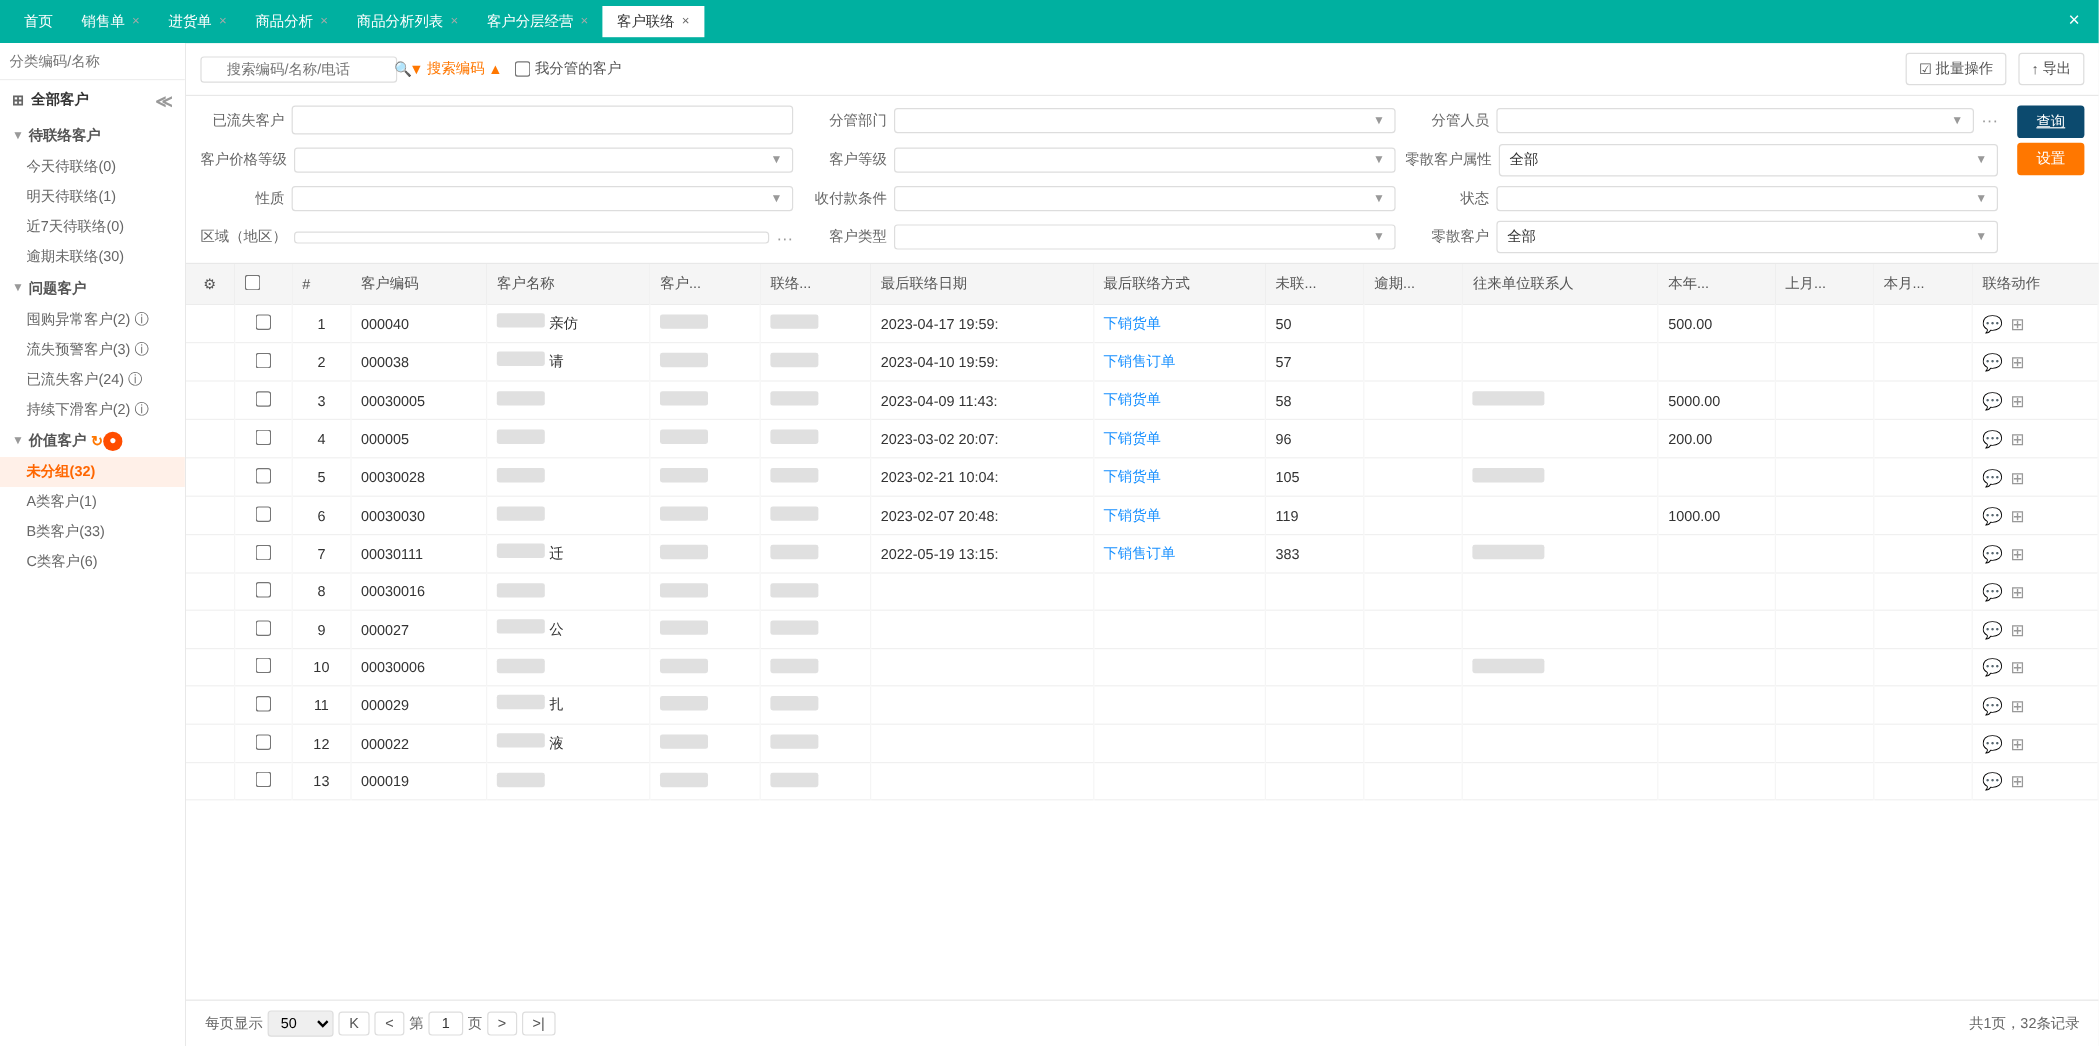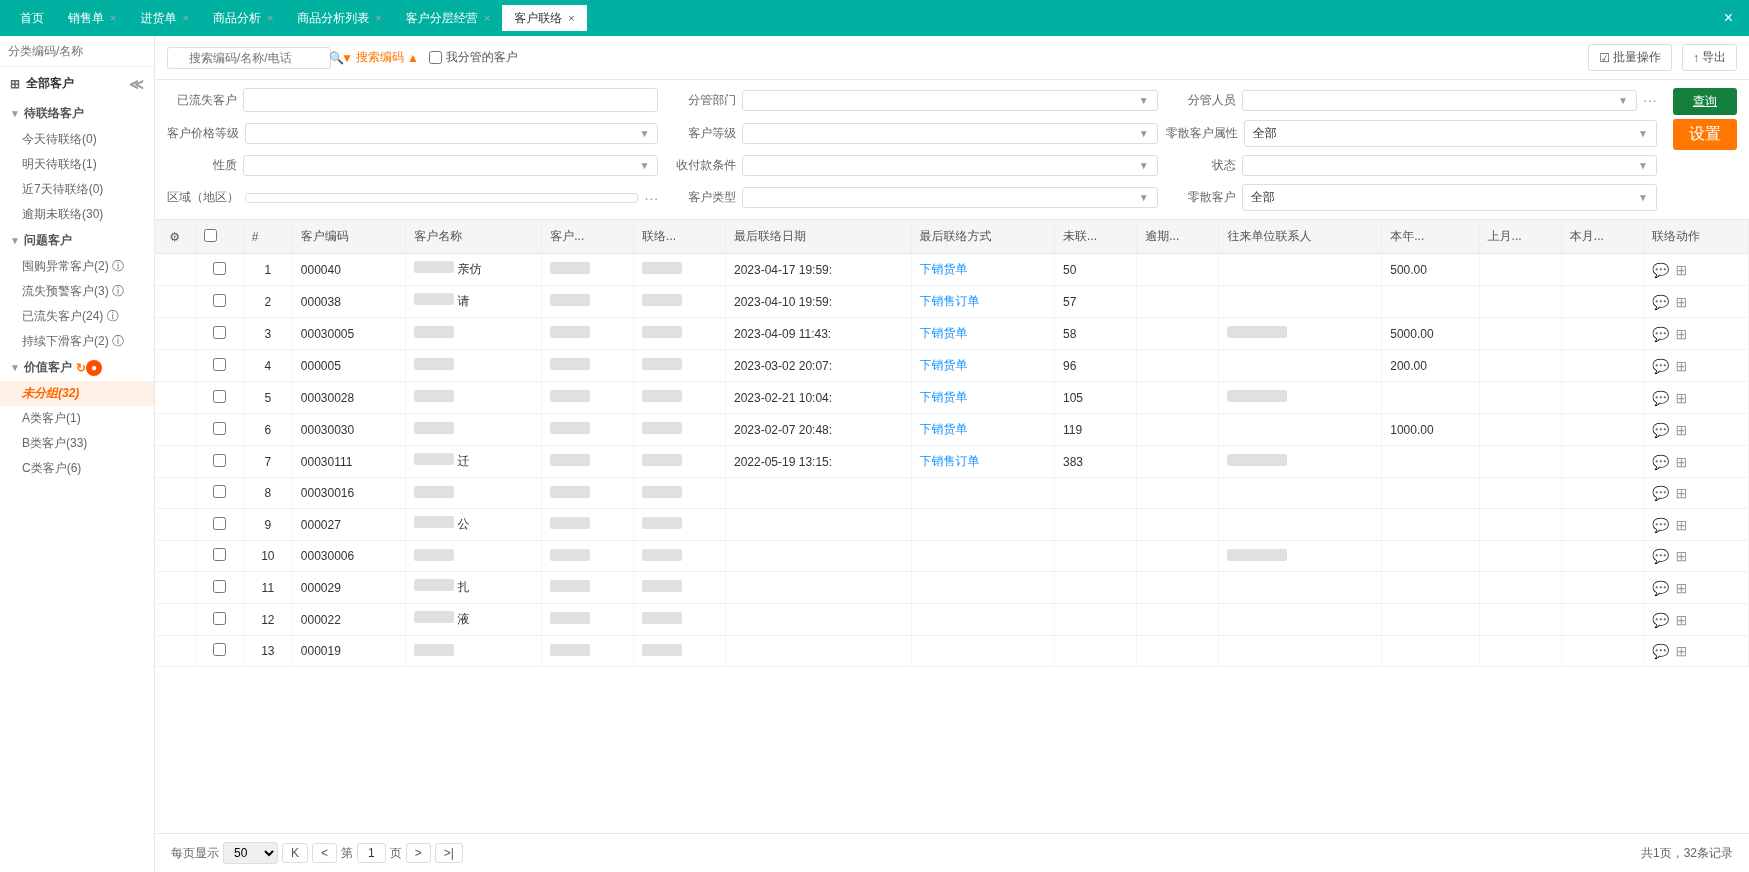--- a/index.html
+++ b/index.html
@@ -86,21 +86,21 @@
       display: flex;
       align-items: center;
       cursor: pointer;
     }
     .sidebar-sub-group .arrow { margin-right: 4px; font-size: 10px; color: #999; }
     .sidebar-sub-item {
       padding: 4px 10px 4px 22px;
       color: #666;
       cursor: pointer;
     }
-    .sidebar-sub-item.active { background: #fff0e8; color: #ff6600; font-weight: bold; font-style: italic; }
+    .sidebar-sub-item.active { background: #fff0e8; color: #ff6600; font-weight: bold; }
 
     
     .content-area {
       flex: 1;
       display: flex;
       flex-direction: column;
       overflow: hidden;
     }
 
     
@@ -208,37 +208,37 @@
       font-size: 12px;
       color: #333;
       display: flex;
       align-items: center;
       justify-content: space-between;
       cursor: pointer;
       background: #fff;
     }
     .filter-select .down-arrow { color: #999; font-size: 10px; }
     .btn-query {
-      background: #15803d;
+      background: #0c4a6e;
       color: #fff;
       border: none;
       padding: 5px 12px;
       border-radius: 3px;
       cursor: pointer;
       font-size: 12px;
       text-decoration: underline;
     }
     .btn-reset {
       background: #ff7700;
       color: #fff;
       border: none;
       padding: 5px 16px;
       border-radius: 3px;
       cursor: pointer;
-      font-size: 16px;
+      font-size: 12px;
     }
     .btn-panel {
       display: flex;
       flex-direction: column;
       gap: 4px;
       margin-left: 8px;
     }
 
     
     .table-container {

